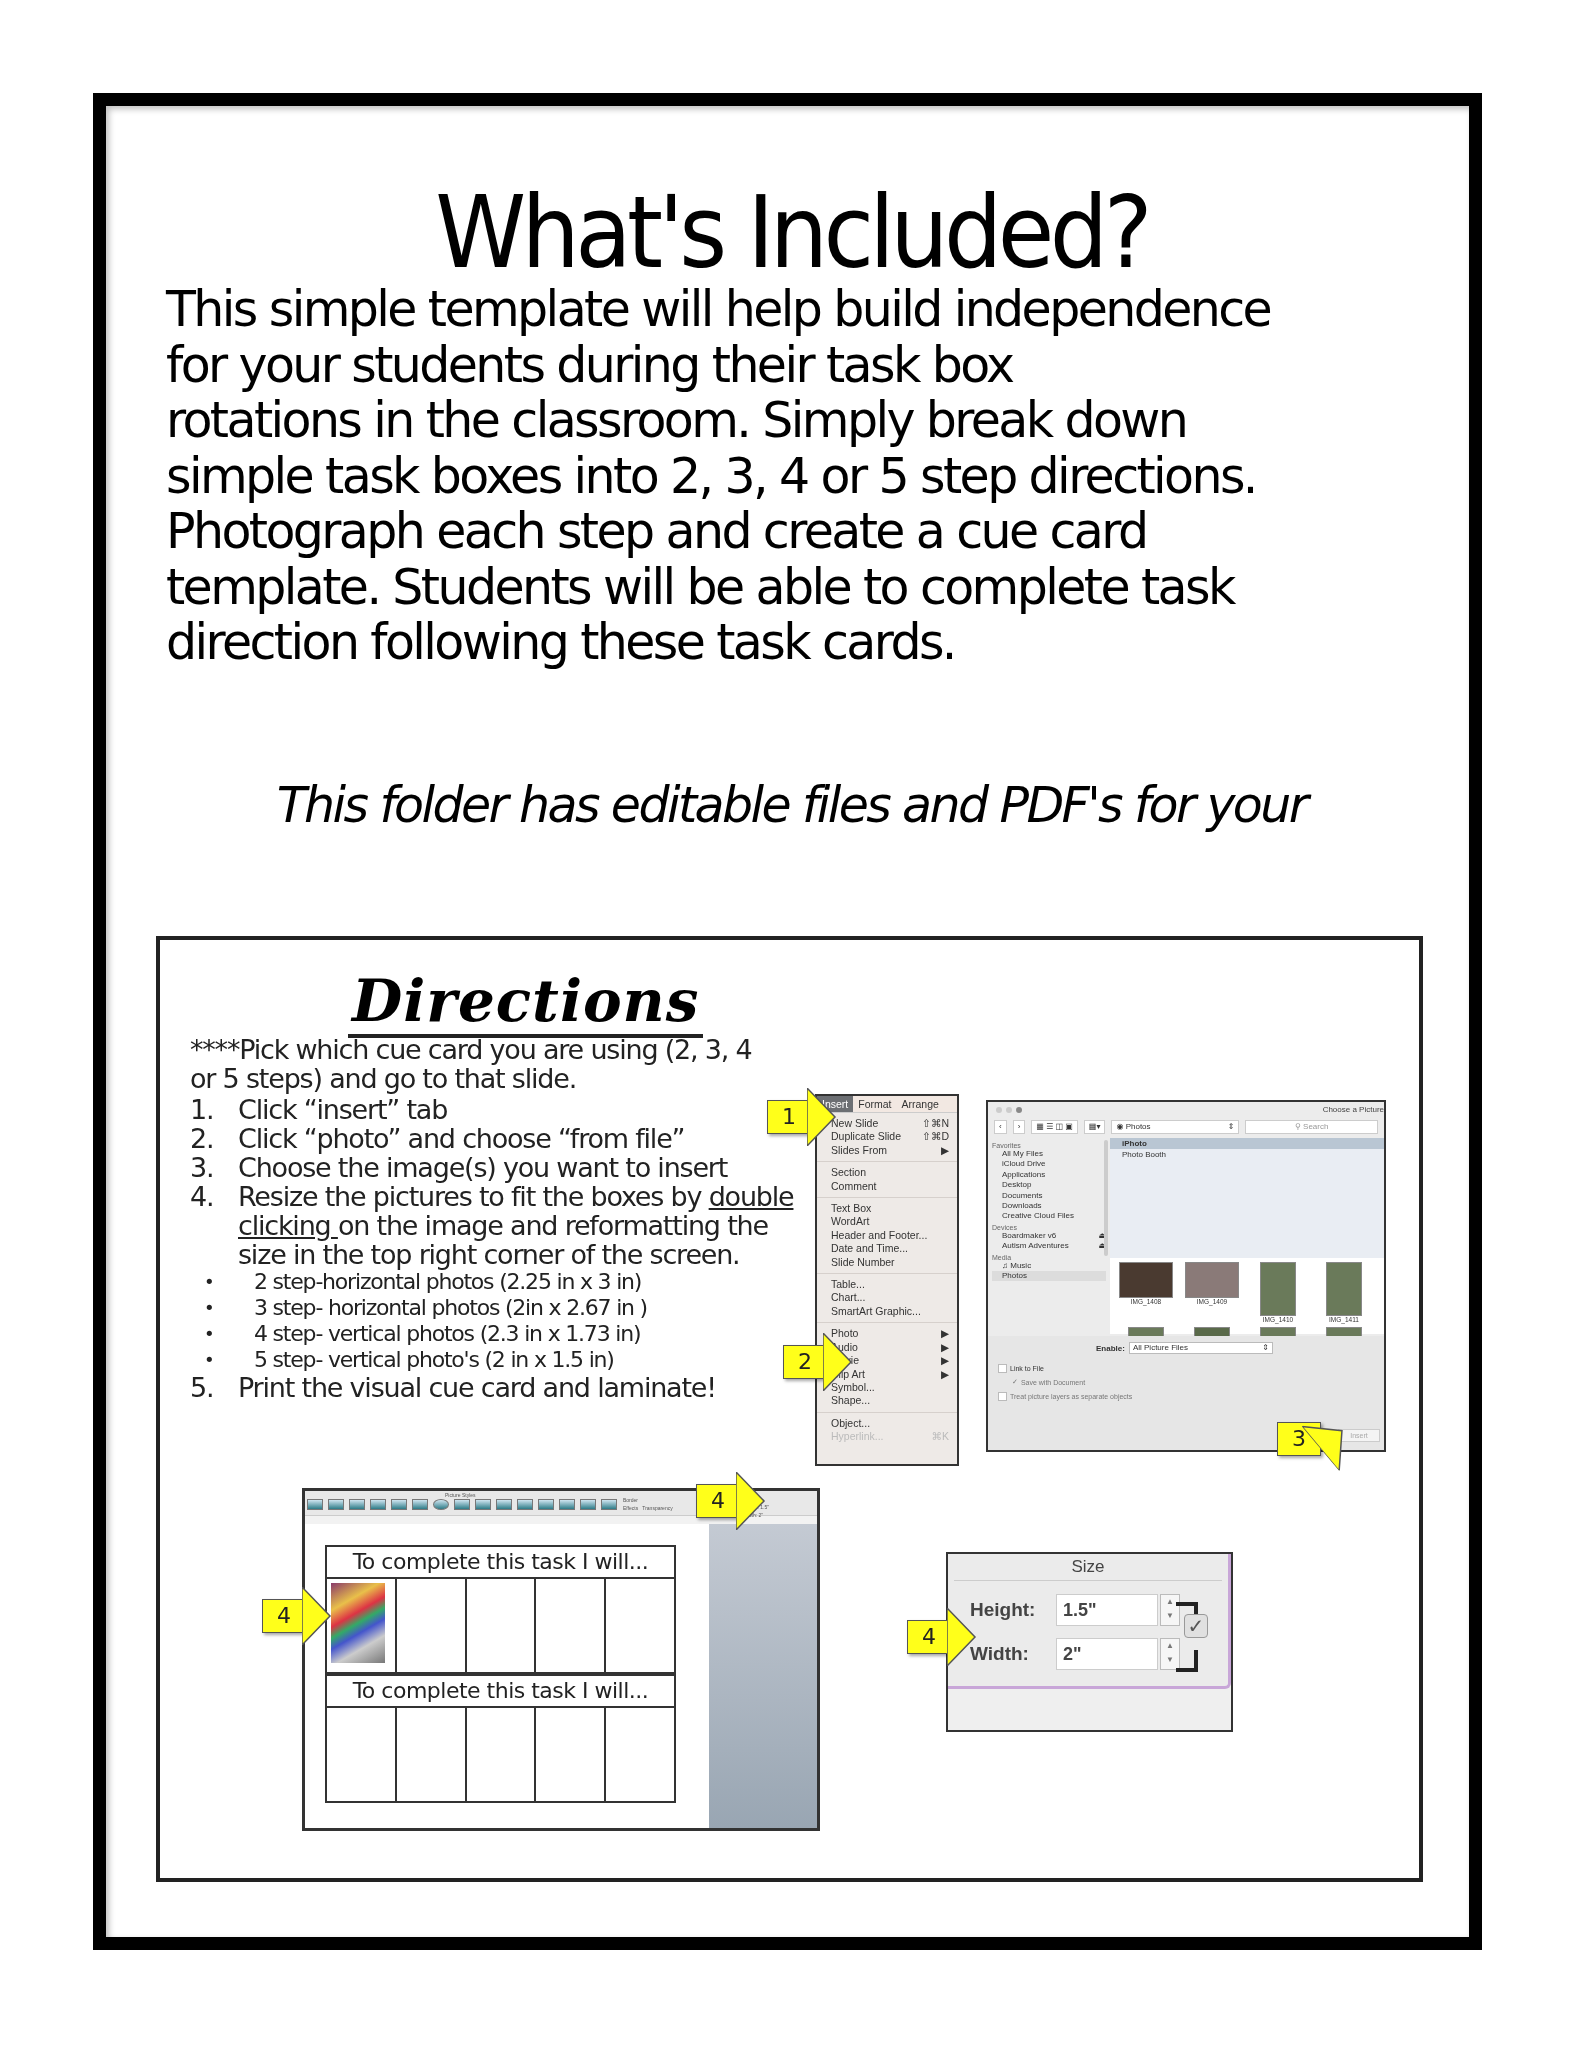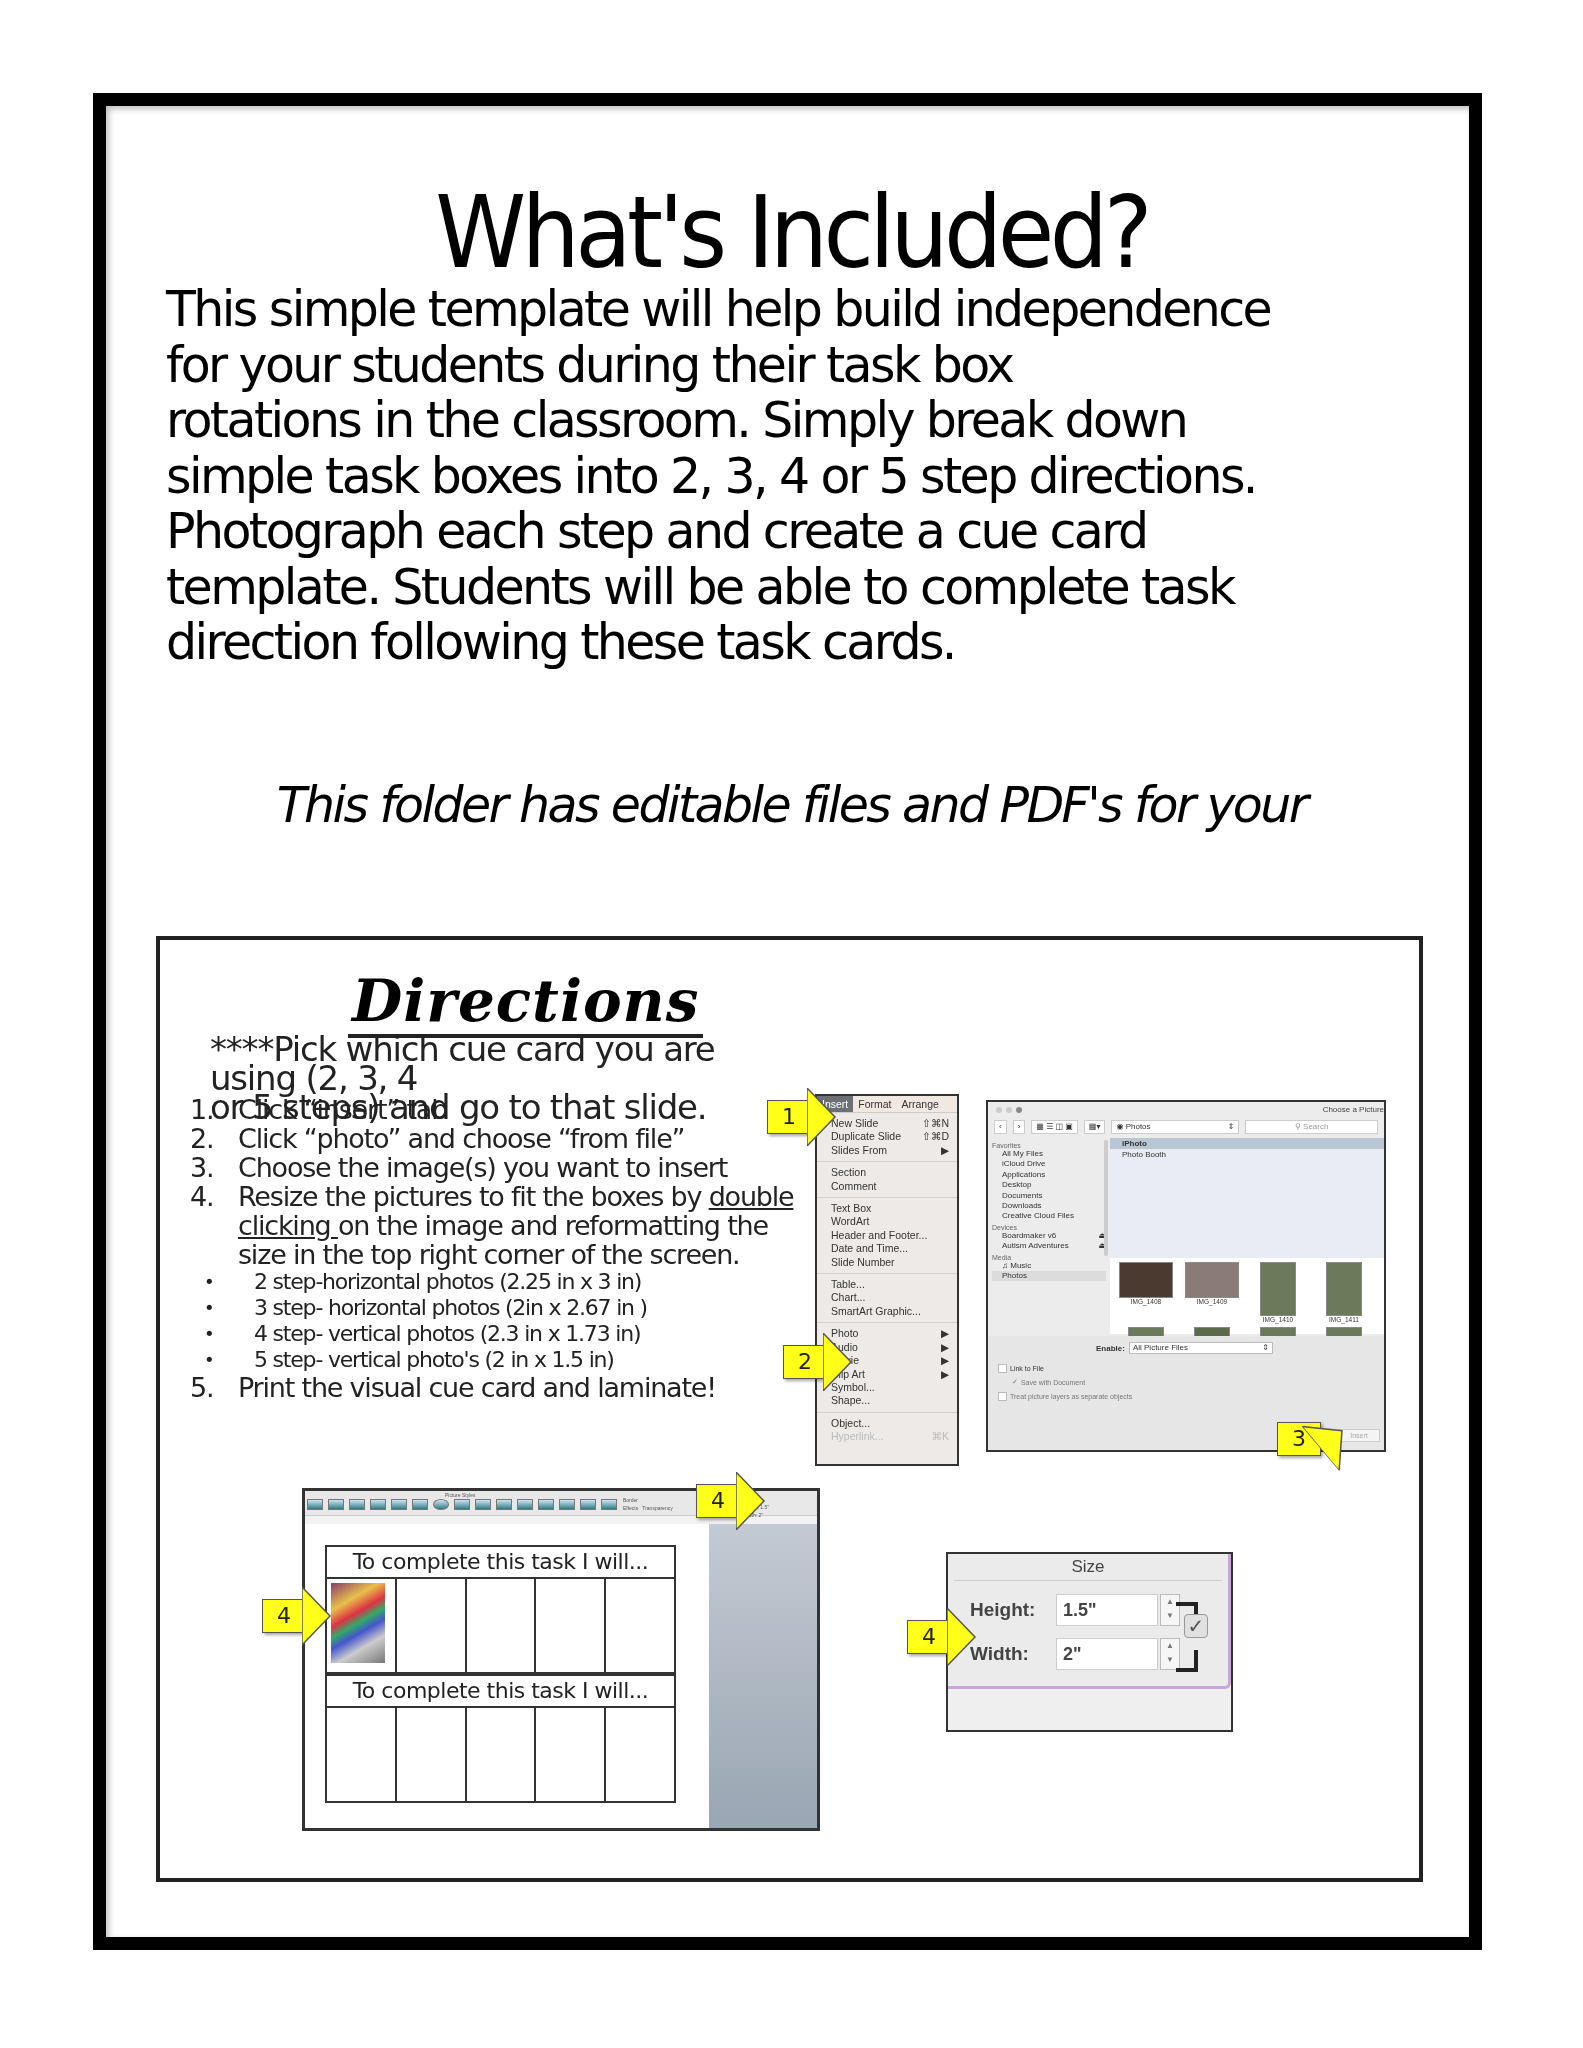--- a/index.html
+++ b/index.html
@@ -5,21 +5,21 @@
   html, body { margin:0; padding:0; background:#fff; }
   body { width:1583px; height:2048px; position:relative; overflow:hidden; font-family:"DejaVu Sans", sans-serif; color:#000; }
   .outer-frame { position:absolute; left:93px; top:93px; width:1389px; height:1857px; border:13px solid #000; box-sizing:border-box; box-shadow: inset 3px 3px 6px rgba(0,0,0,0.25); }
   .title { position:absolute; left:0; width:1583px; top:178px; text-align:center; font-family:"DejaVu Sans", sans-serif; font-weight:normal; font-size:100px; letter-spacing:-5px; line-height:110px; transform:scaleX(0.92); transform-origin:center; }
   .intro { position:absolute; left:166px; top:282px; width:1260px; font-size:49px; line-height:55.5px; letter-spacing:-2.6px; }
   .intro p { margin:0; white-space:nowrap; }
   .note { position:absolute; left:150px; width:1283px; top:778px; text-align:center; font-style:italic; font-size:49px; line-height:56px; letter-spacing:-2.6px; }
 
   .inner-frame { position:absolute; left:156px; top:936px; width:1267px; height:946px; border:4px solid #222; box-sizing:border-box; background:#fff; }
   .dir-title { position:absolute; left:348px; top:968px; font-family:"DejaVu Serif", serif; font-style:italic; font-weight:bold; font-size:58px; line-height:66px; border-bottom:4px solid #222; padding:0 4px; letter-spacing:1px; }
-  .dir-intro { position:absolute; left:190px; top:1035px; width:600px; font-size:34px; line-height:29px; letter-spacing:-1.2px; color:#222;margin-left:20px; }
+  .dir-intro { position:absolute; left:190px; top:1035px; width:600px; font-size:27px; line-height:29px; letter-spacing:-1.2px; color:#222; }
   .steps { position:absolute; left:190px; top:1095px; width:620px; font-size:27px; line-height:29px; letter-spacing:-1.2px; color:#222; }
   .step { position:relative; padding-left:48px; }
   .step .num { position:absolute; left:0; top:0; }
   .step u { text-decoration:underline; }
   .bullets { margin:0; padding:0; list-style:none; font-size:22px; line-height:26px; }
   .bullets li { position:relative; padding-left:64px; }
   .bullets li .dot { position:absolute; left:14px; top:0; font-size:18px; }
 
   
   .callout { position:absolute; height:34px; }

